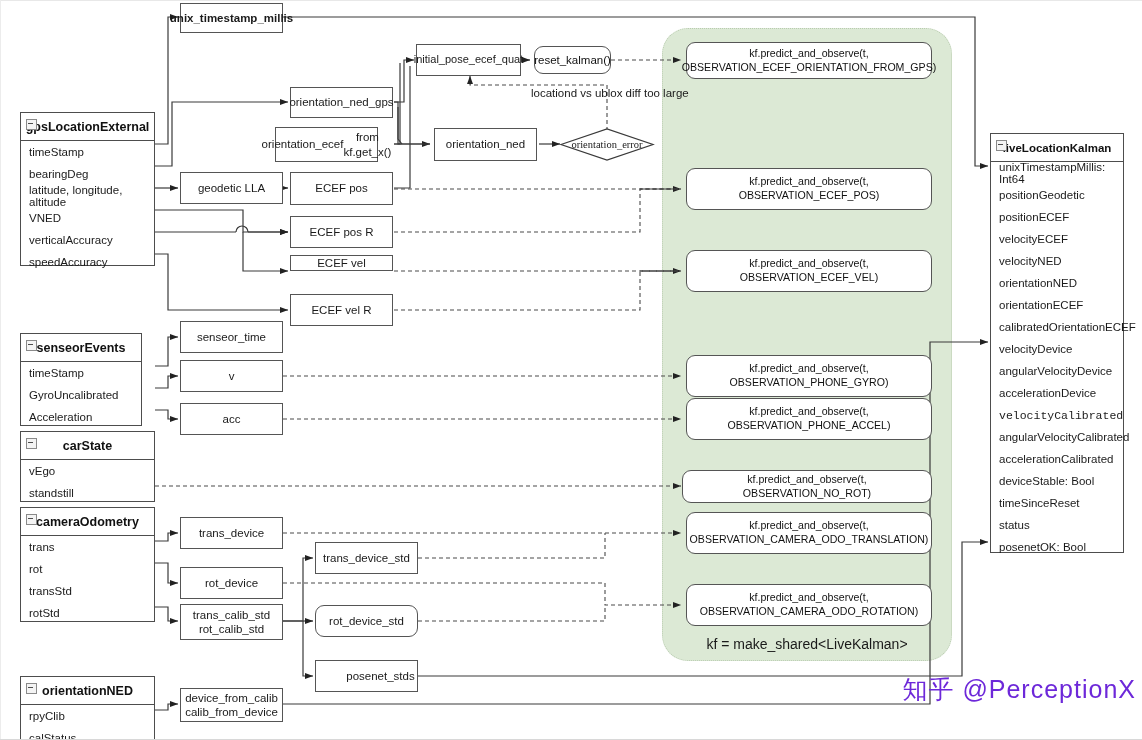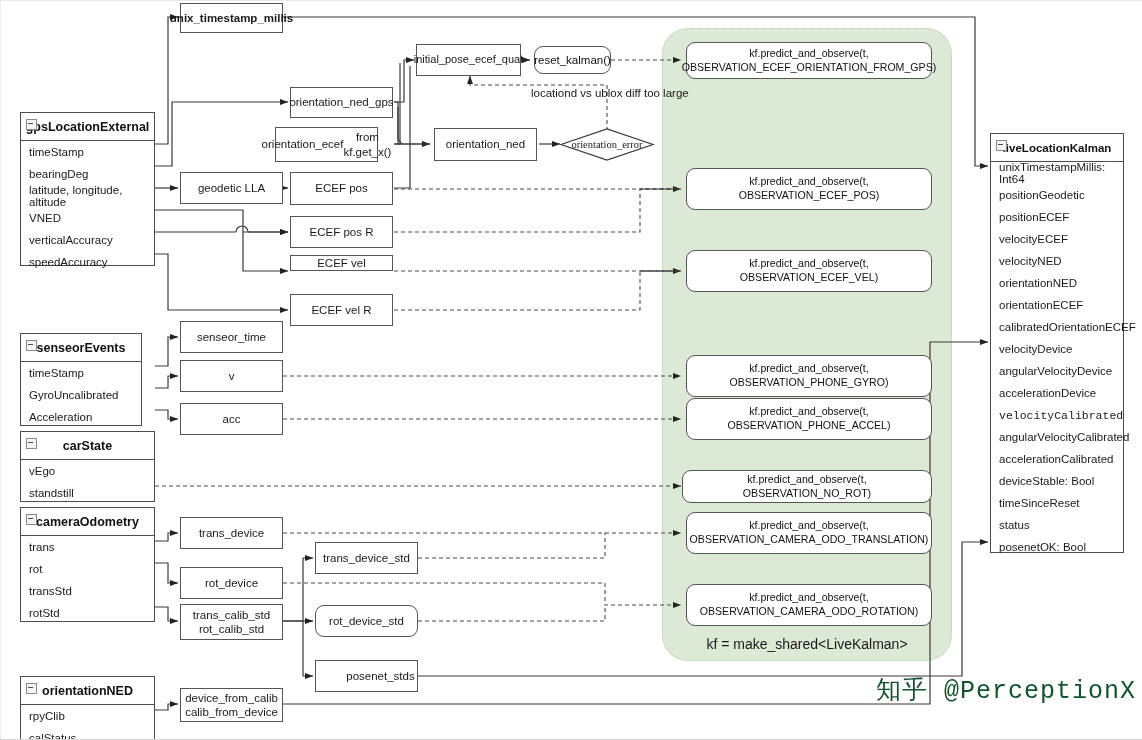--- a/index.html
+++ b/index.html
@@ -28,22 +28,22 @@
         display:flex;align-items:center;justify-content:center;text-align:center;
         font-size:10.6px;color:#111;line-height:1.3;}
 
   .diamond{position:absolute;font-family:Liberation Serif, serif;}
   .diamond .lbl{position:absolute;left:0;top:0;width:100%;height:100%;
                 display:flex;align-items:center;justify-content:center;
                 font-size:10.5px;color:#1a1a1a;}
 
   .note{position:absolute;font-size:11.5px;color:#1a1a1a;white-space:nowrap;}
 
-  .wm{position:absolute;right:6px;bottom:34px;font-size:25px;color:#14532d;
-      letter-spacing:1px;white-space:nowrap;font-weight:500;font-family:Liberation Mono, monospace;}
+  .wm{position:absolute;right:6px;bottom:34px;font-size:25px;color:#6d28d9;
+      letter-spacing:1px;white-space:nowrap;font-weight:500;}
   .botline{position:absolute;left:0;bottom:0;width:100%;height:1px;background:#d8d8d8;}
   .topline{position:absolute;left:0;top:0;width:100%;height:1px;background:#e8e8e8;}
   .leftstrip{position:absolute;left:0;top:0;width:1px;height:740px;background:#ececec;}
 </style>
 </head>
 <body>
 
 <div id="canvas">
 
   <div class="topline"></div>

